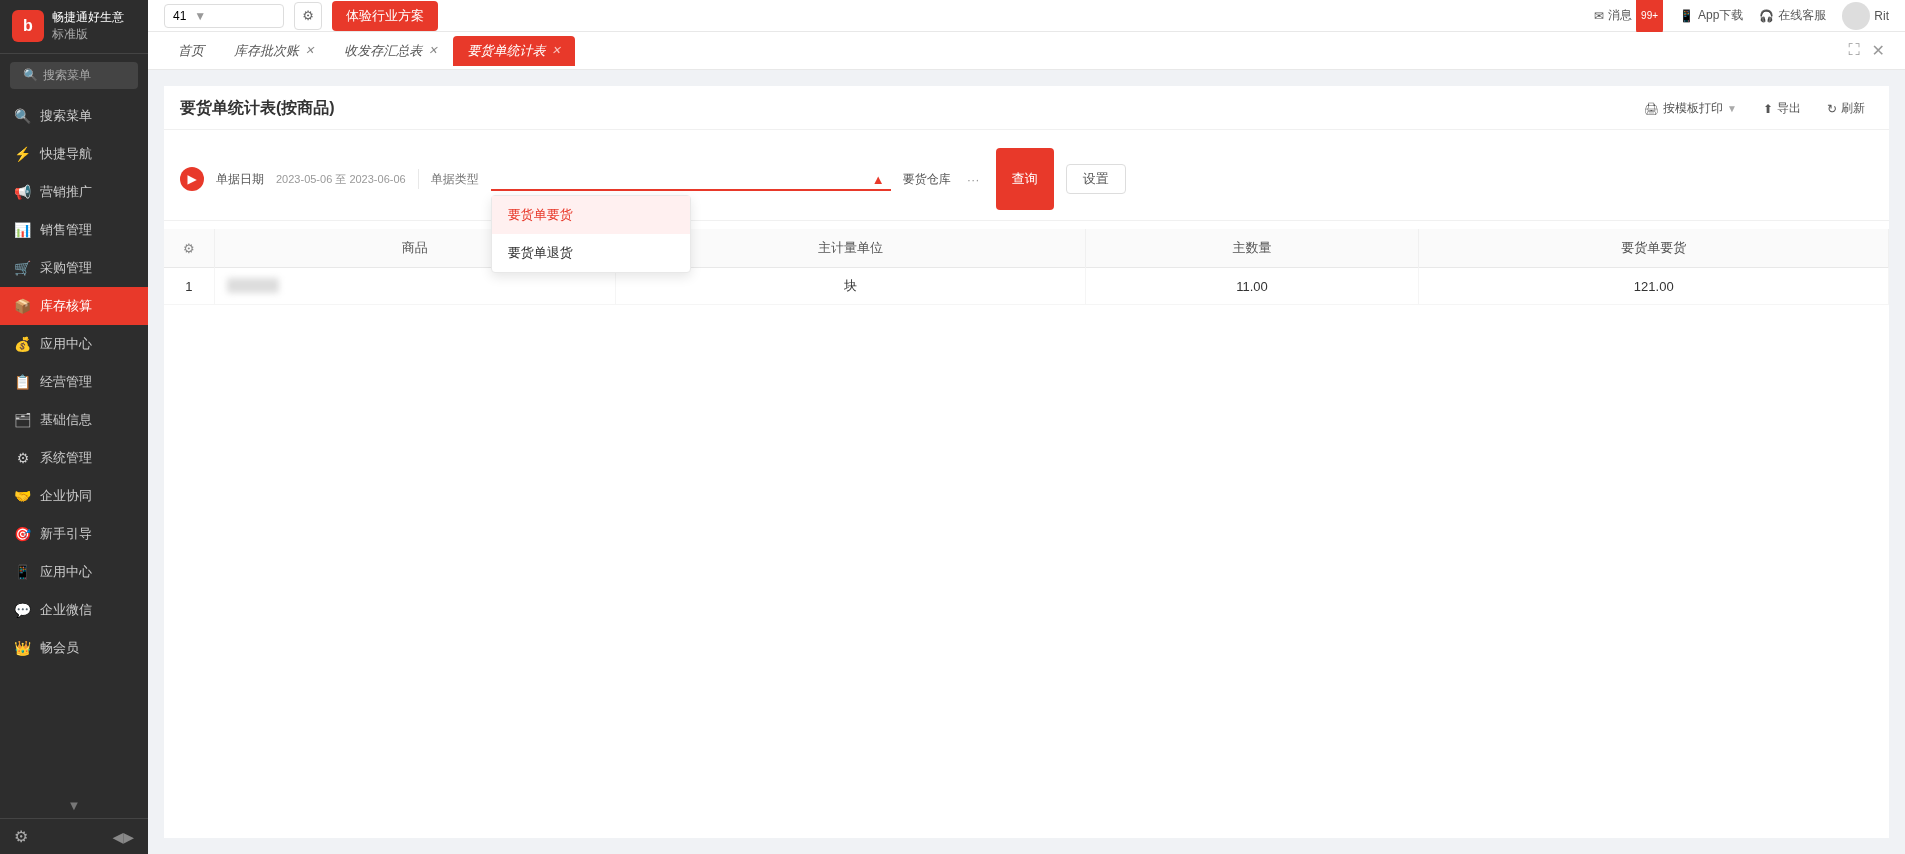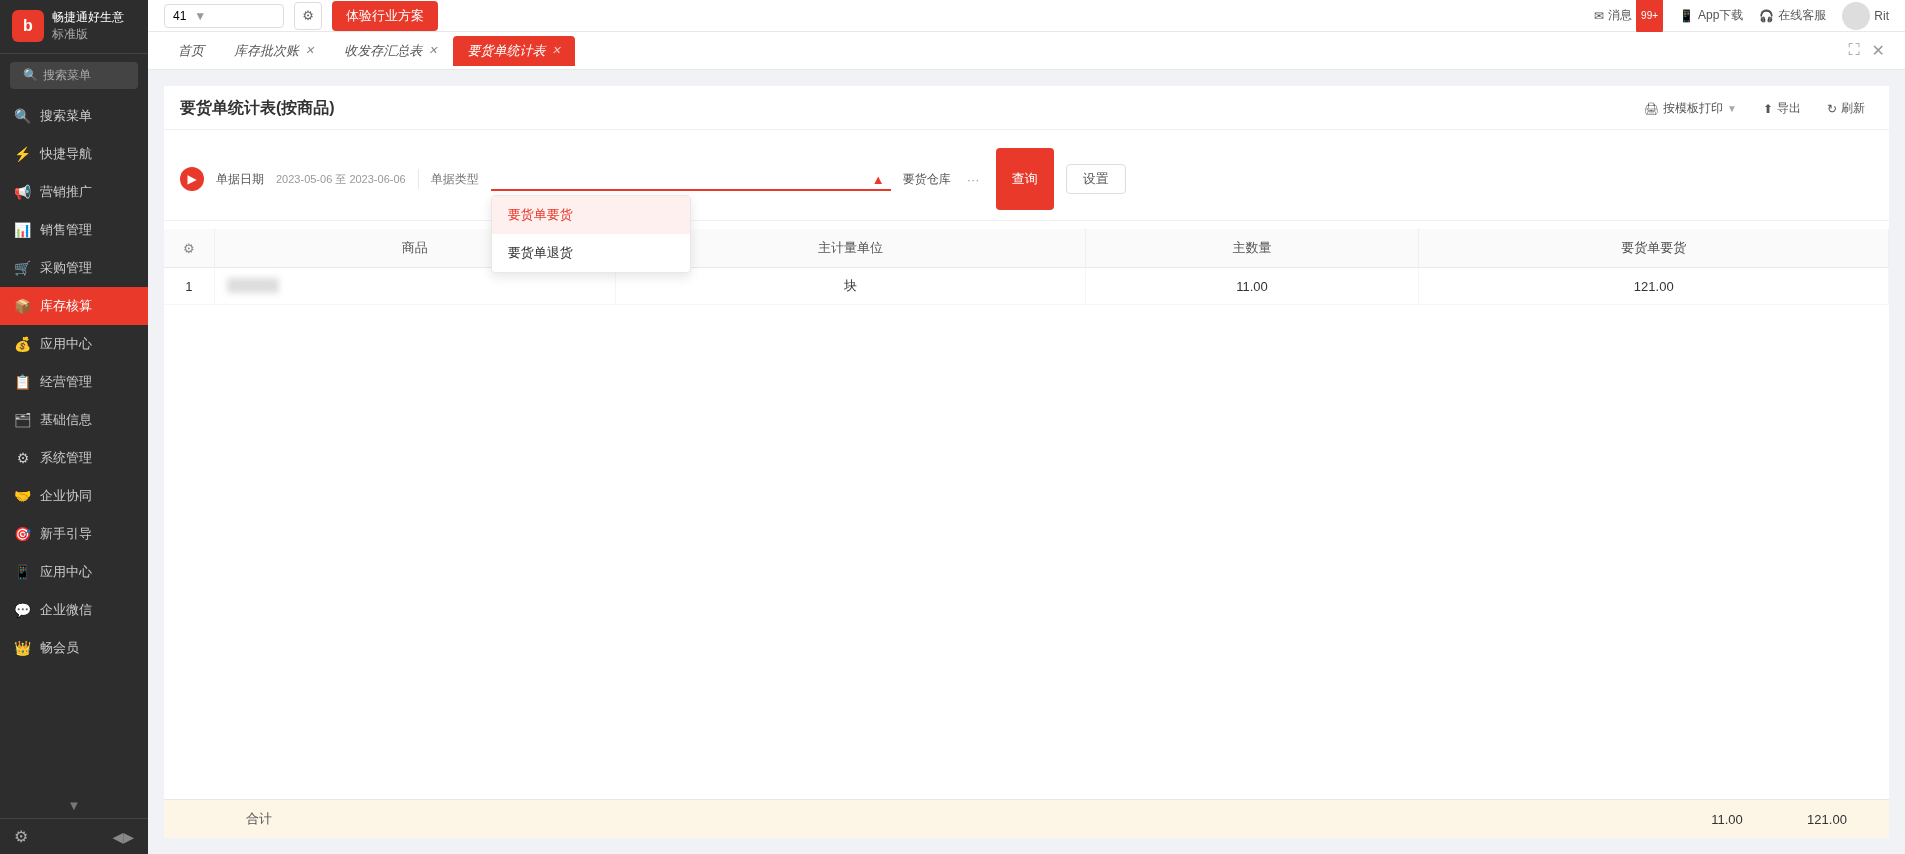--- a/index.html
+++ b/index.html
@@ -592,29 +592,15 @@
         <span class="blurred">商品名称</span>
       </td>
       <td>块</td>
       <td>11.00</td>
       <td>121.00</td>
     </tr>
           </tbody>
       </table>
     </div>
 
-    <div class="table-footer">
-      <div class="footer-index"></div>
-      <div class="footer-label" style="min-width:200px;">
-        <span>合计</span>
-      </div>
-      <div class="footer-values">
-        <div class="footer-val">
-          <span>11.00</span>
-        </div>
-        <div class="footer-val">
-          <span>121.00</span>
-        </div>
-      </div>
-    </div>
 
   </div>
 </div>
 
 </body></html>

